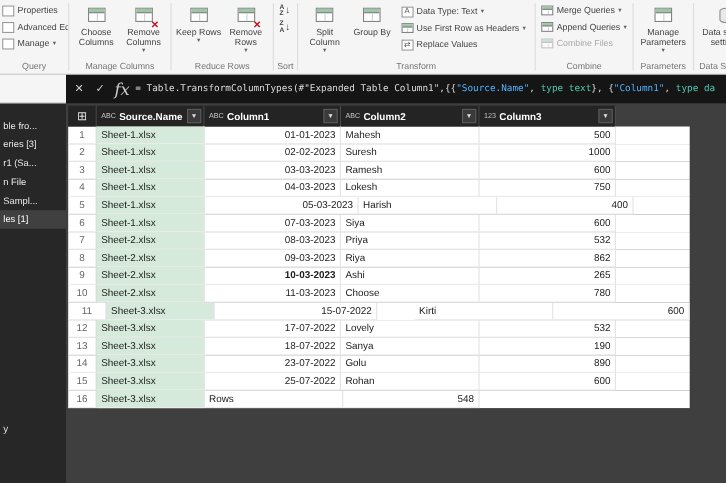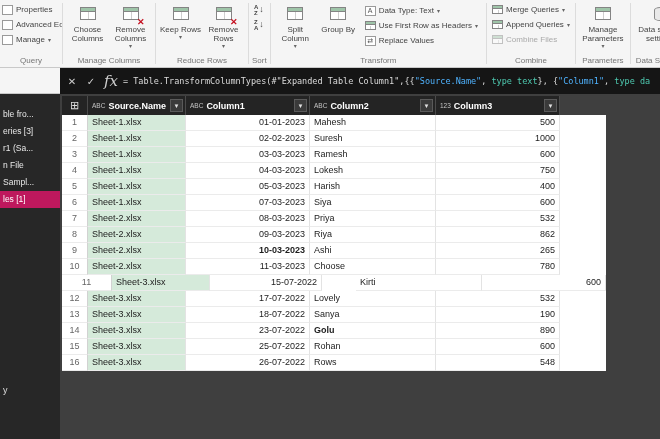--- a/index.html
+++ b/index.html
@@ -59,21 +59,21 @@
   .fico { color:#cfcfcf; font-size:10px; width:12px; text-align:center; flex:0 0 auto; cursor:default; }
   .ffx { font-family:"DejaVu Serif", serif; font-style:italic; font-size:15px; }
   .ftext { font-family:"DejaVu Sans Mono", monospace; font-size:8.5px; white-space:pre; overflow:hidden; }
   .tok-plain { color:#dcdcdc; } .tok-string { color:#4fb3ff; } .tok-keyword { color:#4ec9b0; }
 
   
   .main { flex:1; display:flex; overflow:hidden; }
   .sidebar { width:60px; background:#272727; color:#e9e9e9; font-size:8.5px;
              padding-top:12px; position:relative; flex:0 0 60px; overflow:hidden; }
   .q-item { height:17px; line-height:17px; padding-left:3px; white-space:nowrap; overflow:hidden; cursor:default; }
-  .q-item.sel { background:#be185d; color:#fff; }
+  .q-item.sel { background:#404040; color:#fff; }
   .sb-footer { position:absolute; top:291px; left:3px; font-size:9px; color:#ddd; }
 
   .canvas { flex:1; background:#3f3f3f; padding:2px 0 0 2px; overflow:hidden; }
   .grid { display:inline-block; background:#3f3f3f; }
   .hrow { display:flex; height:19px; }
   .corner { width:26px; background:#242424; color:#ddd; display:flex; align-items:center;
             justify-content:center; font-size:11px; border-right:1px solid #4a4a4a; flex:0 0 26px; cursor:default; }
   .hcell { background:#242424; color:#fff; font-weight:bold; font-size:9px; display:flex;
            align-items:center; gap:3px; padding:0 2px 0 4px; border-right:1px solid #4a4a4a; cursor:default; }
   .hcell .cname { flex:1; overflow:hidden; white-space:nowrap; }
@@ -344,21 +344,21 @@
             <div class="grow">
               <div class="gcell num" style="width: 26px;">4</div>
               <div class="gcell selcol" style="width: 98px;">Sheet-1.xlsx</div>
               <div class="gcell right" style="width: 124px;">04-03-2023</div>
               <div class="gcell" style="width: 126px;">Lokesh</div>
               <div class="gcell right" style="width: 124px;">750</div>
             </div>
             <div class="grow">
               <div class="gcell num" style="width: 26px;">5</div>
               <div class="gcell selcol" style="width: 98px;">Sheet-1.xlsx</div>
-              <div class="gcell right" style="width: 124px;">05-03-2023</div>
+              <div class="gcell right" style="width: 140px;">05-03-2023</div>
               <div class="gcell" style="width: 126px;">Harish</div>
               <div class="gcell right" style="width: 124px;">400</div>
             </div>
             <div class="grow">
               <div class="gcell num" style="width: 26px;">6</div>
               <div class="gcell selcol" style="width: 98px;">Sheet-1.xlsx</div>
               <div class="gcell right" style="width: 124px;">07-03-2023</div>
               <div class="gcell" style="width: 126px;">Siya</div>
               <div class="gcell right" style="width: 124px;">600</div>
             </div>
@@ -384,23 +384,23 @@
               <div class="gcell right" style="width: 124px;">265</div>
             </div>
             <div class="grow">
               <div class="gcell num" style="width: 26px;">10</div>
               <div class="gcell selcol" style="width: 98px;">Sheet-2.xlsx</div>
               <div class="gcell right" style="width: 124px;">11-03-2023</div>
               <div class="gcell" style="width: 126px;">Choose</div>
               <div class="gcell right" style="width: 124px;">780</div>
             </div>
             <div class="grow">
-              <div class="gcell num" style="width: 50px;">11</div>
-              <div class="gcell selcol" style="width: 98px;">Sheet-3.xlsx</div>
-              <div class="gcell right" style="width: 112px;">15-07-2022</div>
+              <div class="gcell num" style="width: 35px;">11</div>
+              <div class="gcell selcol" style="width: 98px;">Sheet-3.xlsx</div>
+              <div class="gcell right" style="width: 148px;">15-07-2022</div>
               <div class="gcell" style="width: 126px; margin-left: 34px;">Kirti</div>
               <div class="gcell right" style="width: 124px;">600</div>
             </div>
             <div class="grow">
               <div class="gcell num" style="width: 26px;">12</div>
               <div class="gcell selcol" style="width: 98px;">Sheet-3.xlsx</div>
               <div class="gcell right" style="width: 124px;">17-07-2022</div>
               <div class="gcell" style="width: 126px;">Lovely</div>
               <div class="gcell right" style="width: 124px;">532</div>
             </div>
@@ -408,34 +408,33 @@
               <div class="gcell num" style="width: 26px;">13</div>
               <div class="gcell selcol" style="width: 98px;">Sheet-3.xlsx</div>
               <div class="gcell right" style="width: 124px;">18-07-2022</div>
               <div class="gcell" style="width: 126px;">Sanya</div>
               <div class="gcell right" style="width: 124px;">190</div>
             </div>
             <div class="grow">
               <div class="gcell num" style="width: 26px;">14</div>
               <div class="gcell selcol" style="width: 98px;">Sheet-3.xlsx</div>
               <div class="gcell right" style="width: 124px;">23-07-2022</div>
-              <div class="gcell" style="width: 126px; font-weight: bold;">Golu</div>
+              <div class="gcell" style="width: 126px;">Golu</div>
               <div class="gcell right" style="width: 124px;">890</div>
             </div>
             <div class="grow">
               <div class="gcell num" style="width: 26px;">15</div>
               <div class="gcell selcol" style="width: 98px;">Sheet-3.xlsx</div>
               <div class="gcell right" style="width: 124px;">25-07-2022</div>
               <div class="gcell" style="width: 126px;">Rohan</div>
               <div class="gcell right" style="width: 124px;">600</div>
             </div>
             <div class="grow">
               <div class="gcell num" style="width: 26px;">16</div>
               <div class="gcell selcol" style="width: 98px;">Sheet-3.xlsx</div>
-              <div class="gcell right" style="width: 124px;">26-07-2022</div>
               <div class="gcell" style="width: 126px;">Rows</div>
               <div class="gcell right" style="width: 124px;">548</div>
             </div>
           </div>
       </div>
     </div>
   </div>
 </div>
 
 </body></html>

